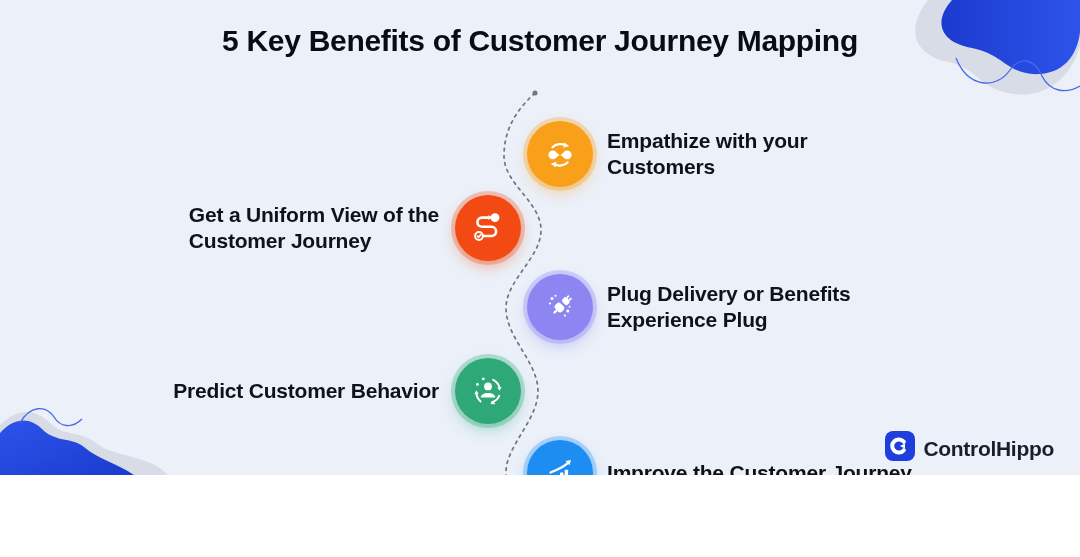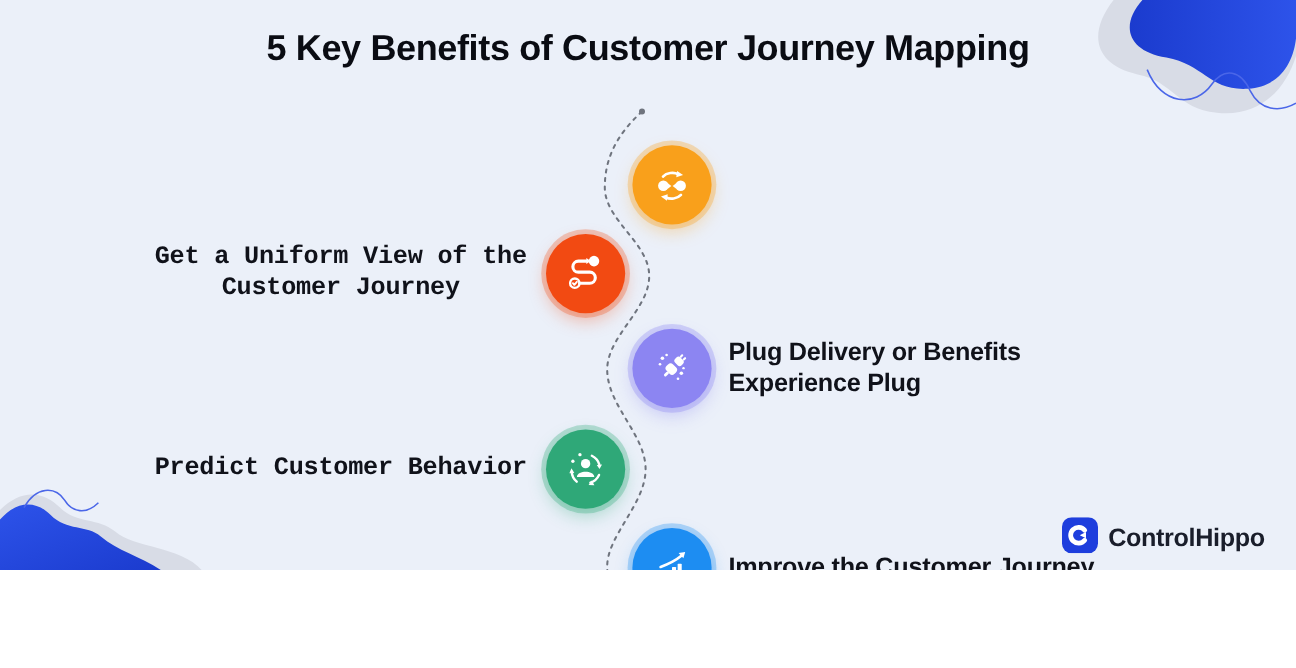--- a/index.html
+++ b/index.html
@@ -23,21 +23,21 @@
   .ring1{box-shadow:0 0 0 4px rgba(249,160,27,.30), 0 6px 14px rgba(249,160,27,.35);}
   .ring2{box-shadow:0 0 0 4px rgba(242,74,18,.28), 0 6px 14px rgba(242,74,18,.35);}
   .ring3{box-shadow:0 0 0 4px rgba(140,133,242,.32), 0 6px 14px rgba(140,133,242,.38);}
   .ring4{box-shadow:0 0 0 4px rgba(47,168,120,.30), 0 6px 14px rgba(47,168,120,.35);}
   .ring5{box-shadow:0 0 0 4px rgba(29,141,242,.30), 0 6px 14px rgba(29,141,242,.35);}
   .label{
     font-size:21px;font-weight:600;letter-spacing:-0.2px;color:#10121A;line-height:26px;
     white-space:nowrap;
   }
   .label span{display:block;}
-  .left-side .label{text-align:center;font-family:Liberation Mono, monospace;}
+  .left-side .label{text-align:left;}
   .wave-svg{position:absolute;left:480px;top:85px;pointer-events:none;}
   .blob{position:absolute;pointer-events:none;}
   .blob.tr{top:0;right:0;}
   .blob.bl{bottom:0;left:0;}
   .logo{
     position:absolute;right:26px;bottom:14px;
     display:flex;align-items:flex-end;gap:8px;
   }
   .logo .brand{
     font-size:21px;font-weight:700;letter-spacing:-0.3px;color:#1A1E2B;
@@ -89,20 +89,24 @@
           <polygon points="16.2,18.4 19.5,21 16.2,23.6"></polygon>
           <circle cx="27.2" cy="20.8" r="4.4"></circle>
           <polygon points="23.8,18.4 20.5,21 23.8,23.6"></polygon>
         </g>
         <path d="M12.5 13.2 C15.5 9.9 21.5 9.2 25.2 11.2" fill="none" stroke="#fff" stroke-width="2.2" stroke-linecap="round"></path>
         <polygon points="24.2,8.4 29.2,11.9 23.6,13.8" fill="#fff"></polygon>
         <path d="M27.5 28.4 C24.5 31.7 18.5 32.4 14.8 30.4" fill="none" stroke="#fff" stroke-width="2.2" stroke-linecap="round"></path>
         <polygon points="15.8,33.2 10.8,29.7 16.4,27.8" fill="#fff"></polygon>
       </svg>
     </div>
+    <div class="label">
+      <span>Empathize with your</span>
+      <span>Customers</span>
+    </div>
   </div>
 
   <div class="b-row left-side" style="right:559px;top:195px;">
     <div class="label">
       <span>Get a Uniform View of the</span>
       <span>Customer Journey</span>
     </div>
     <div class="circle ring2" style="background: rgb(242, 74, 18);">
       <svg width="40" height="40" viewBox="0 0 40 40">
         <path d="M15 28 h8.5 a4.6 4.6 0 0 0 0 -9.2 H14 a4.6 4.6 0 0 1 0 -9.2 h6.5" fill="none" stroke="#fff" stroke-width="2.6" stroke-linecap="round"></path>

